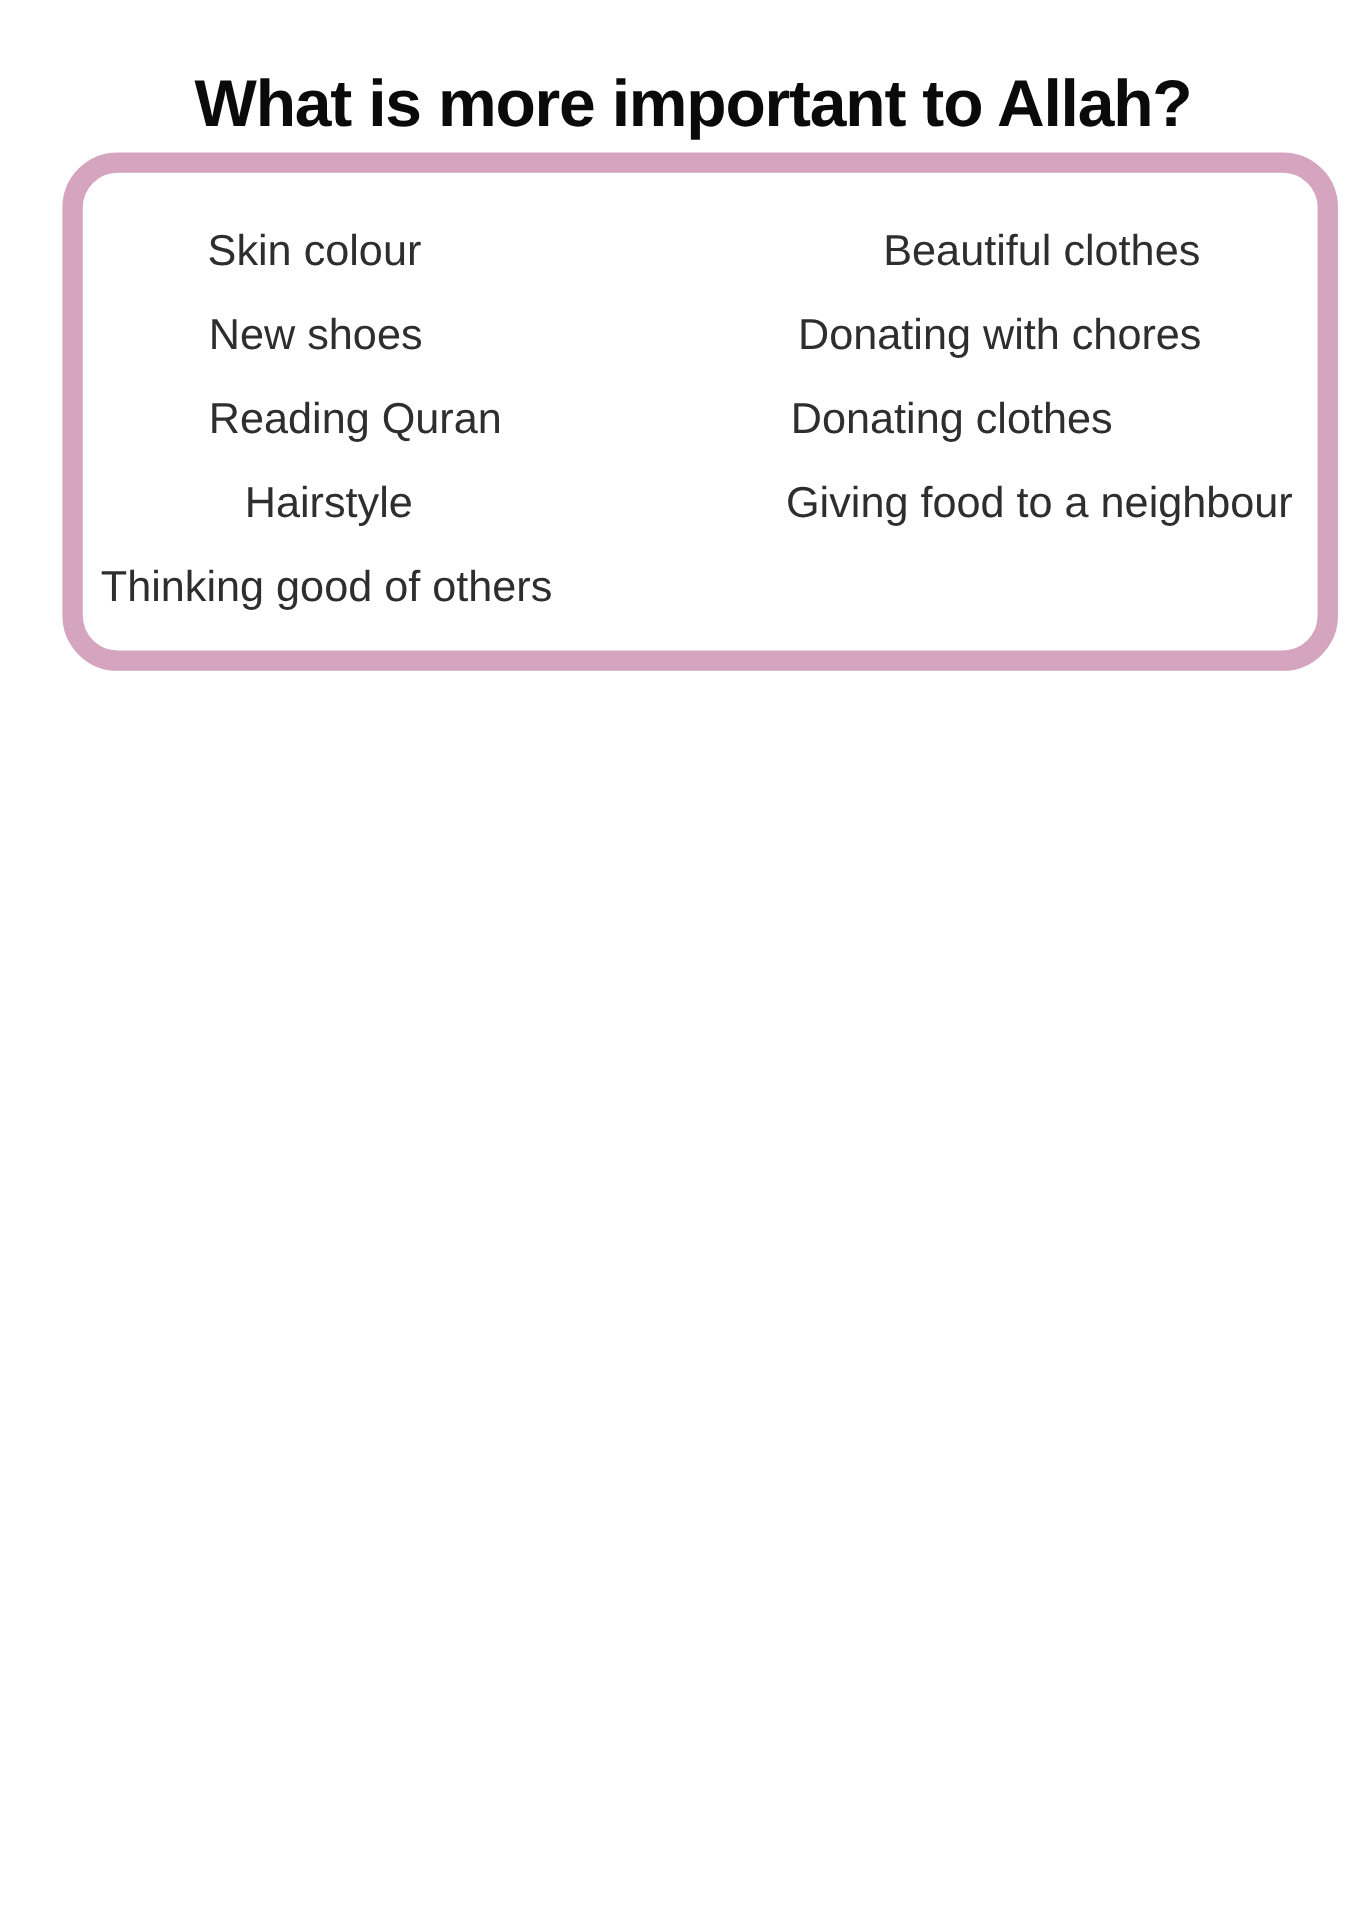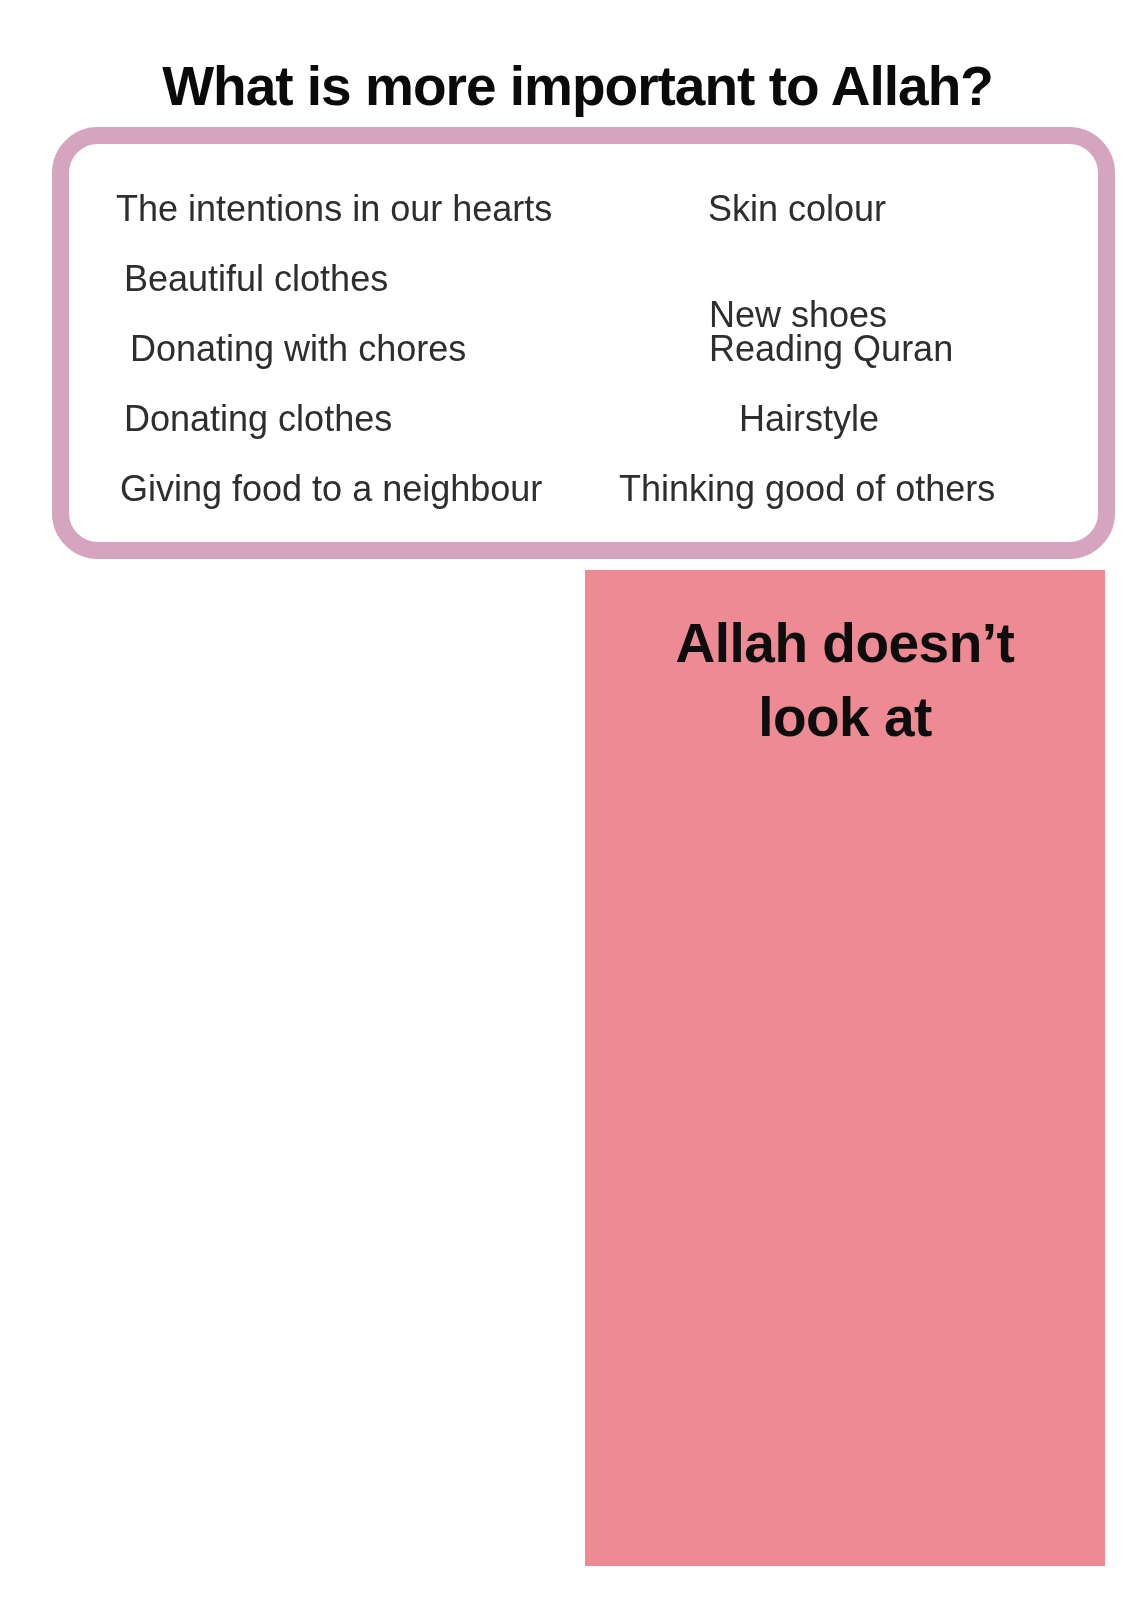--- a/index.html
+++ b/index.html
@@ -40,21 +40,21 @@
   }
   .word{
     display:block;
     font-size:36px;font-weight:300;line-height:46px;
     color:var(--text-dark);
     white-space:nowrap;
   }
   
   .cell{align-self:start;}
   .l0{margin-left:0px;}  .r0{margin-left:57px;}
-  .l1{margin-left:8px;}  .r1{margin-left:58px;margin-top:36px;}
+  .l1{margin-left:8px;text-align:center;}  .r1{margin-left:58px;}
   .l2{margin-left:14px;} .r2{margin-left:58px;}
   .l3{margin-left:8px;}  .r3{margin-left:88px;}
   .l4{margin-left:4px;} .r4{margin-left:-32px;}
 
   
   .sort-column{
     position:absolute;top:558px;height:996px;width:520px;
     background:var(--column-pink);
   }
   .sort-column.left{left:45px;}
@@ -69,23 +69,20 @@
 </style>
 </head>
 <body>
 
 <div class="sheet">
 
   <h1 class="title">What is more important to Allah?</h1>
 
   <div class="word-bank">
     <div class="word-bank-grid">
-      <div class="cell">
-          <span class="word l0">The intentions in our hearts</span>
-        </div>
       <div class="cell">
           <span class="word r0">Skin colour</span>
         </div>
       <div class="cell">
           <span class="word l1">Beautiful clothes</span>
         </div>
       <div class="cell">
           <span class="word r1">New shoes</span>
         </div>
       <div class="cell">
@@ -103,17 +100,14 @@
       <div class="cell">
           <span class="word l4">Giving food to a neighbour</span>
         </div>
       <div class="cell">
           <span class="word r4">Thinking good of others</span>
         </div>
     </div>
   </div>
 
 
-  <div class="sort-column right">
-    <div class="column-heading">Allah doesn’t look at</div>
-  </div>
 
 </div>
 
 </body></html>

